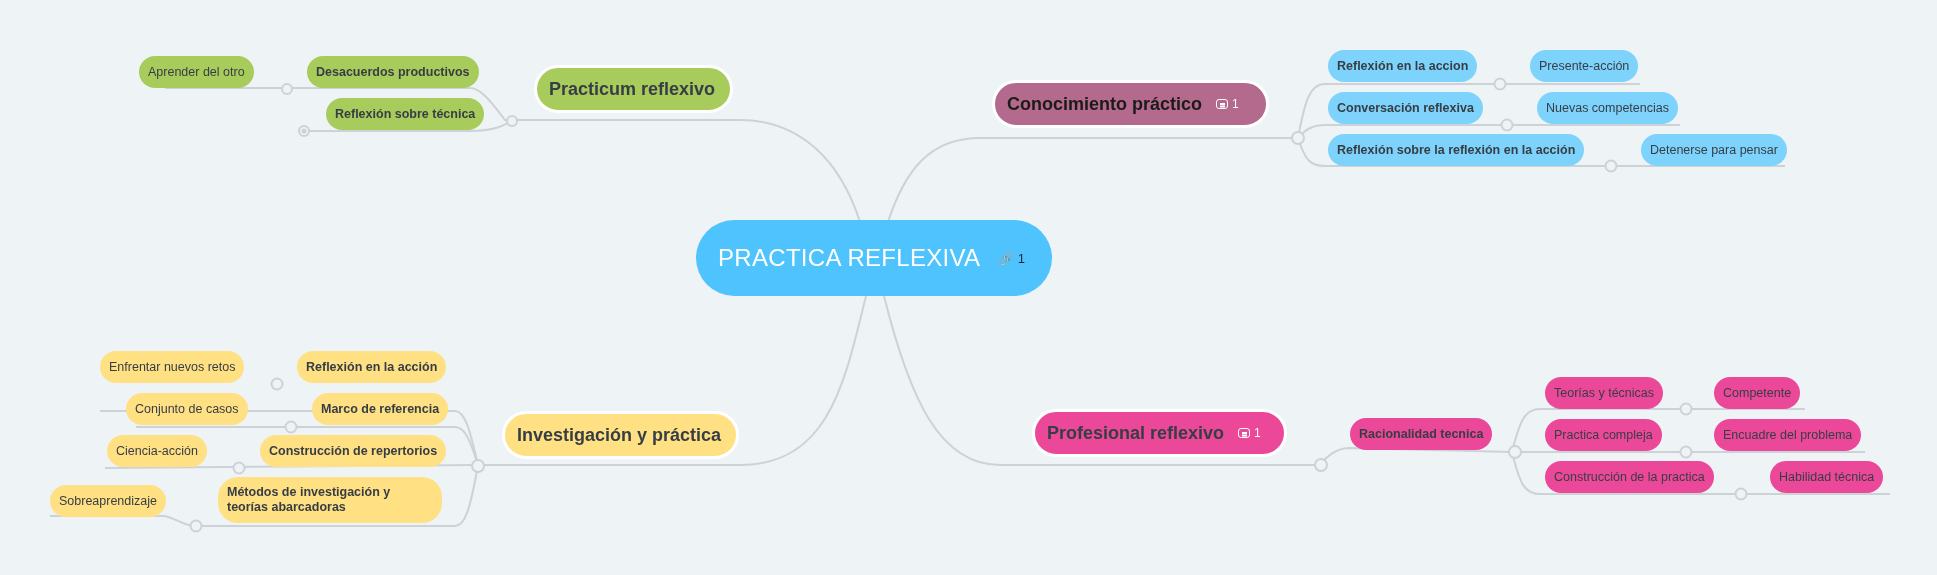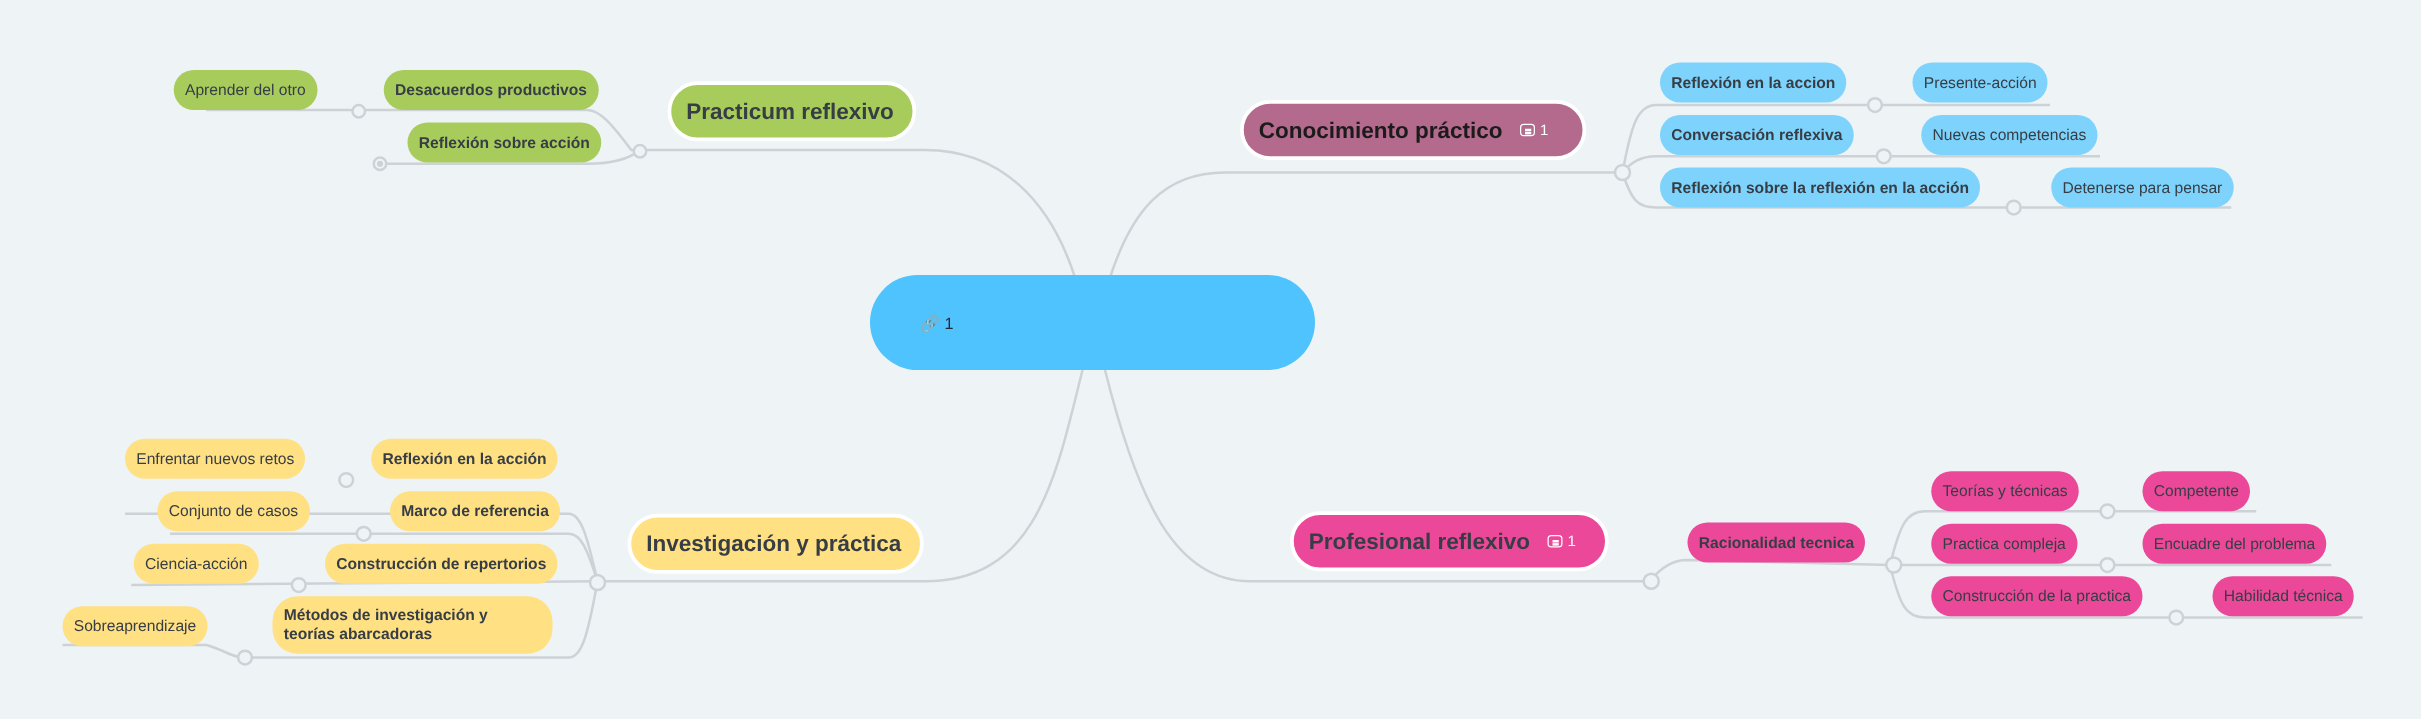--- a/index.html
+++ b/index.html
@@ -61,37 +61,38 @@
   <path d="M1512 452 L 1865 452"></path>
   <path d="M1512 452 C 1520 485, 1525 494, 1540 494 L 1890 494"></path>
   <circle cx="1321" cy="465" r="6" fill="#eef3f6"></circle>
   <circle cx="1515" cy="452" r="6" fill="#eef3f6"></circle>
   <circle cx="1686" cy="409" r="5.5" fill="#eef3f6"></circle>
   <circle cx="1686" cy="452" r="5.5" fill="#eef3f6"></circle>
   <circle cx="1741" cy="494" r="5.5" fill="#eef3f6"></circle>
 </svg>
 
 <div class="node root" style="left:696px;top:220px;width:356px;height:76px;">
+  <span>PRACTICA REFLEXIVA</span>
   <span class="badge">
     <span>🔗</span>
     <span>1</span>
   </span>
 </div>
 
 <div class="node main green" style="left:534px;top:65px;width:199px;">
   <span>Practicum reflexivo</span>
 </div>
 <div class="node sub b green" style="left:307px;top:56px;">
   <span>Desacuerdos productivos</span>
 </div>
 <div class="node sub green" style="left:139px;top:56px;">
   <span>Aprender del otro</span>
 </div>
 <div class="node sub b green" style="left:326px;top:98px;">
-  <span>Reflexión sobre acción</span>
+  <span>Reflexión sobre técnica</span>
 </div>
 
 <div class="node main purple" style="left:992px;top:80px;width:277px;">
   <span>Conocimiento práctico</span>
   <span class="badge" style="color:#fff">
     <span class="chat"></span>
     <span>1</span>
   </span>
 </div>
 <div class="node sub b pink" style="left:1328px;top:50px;">

